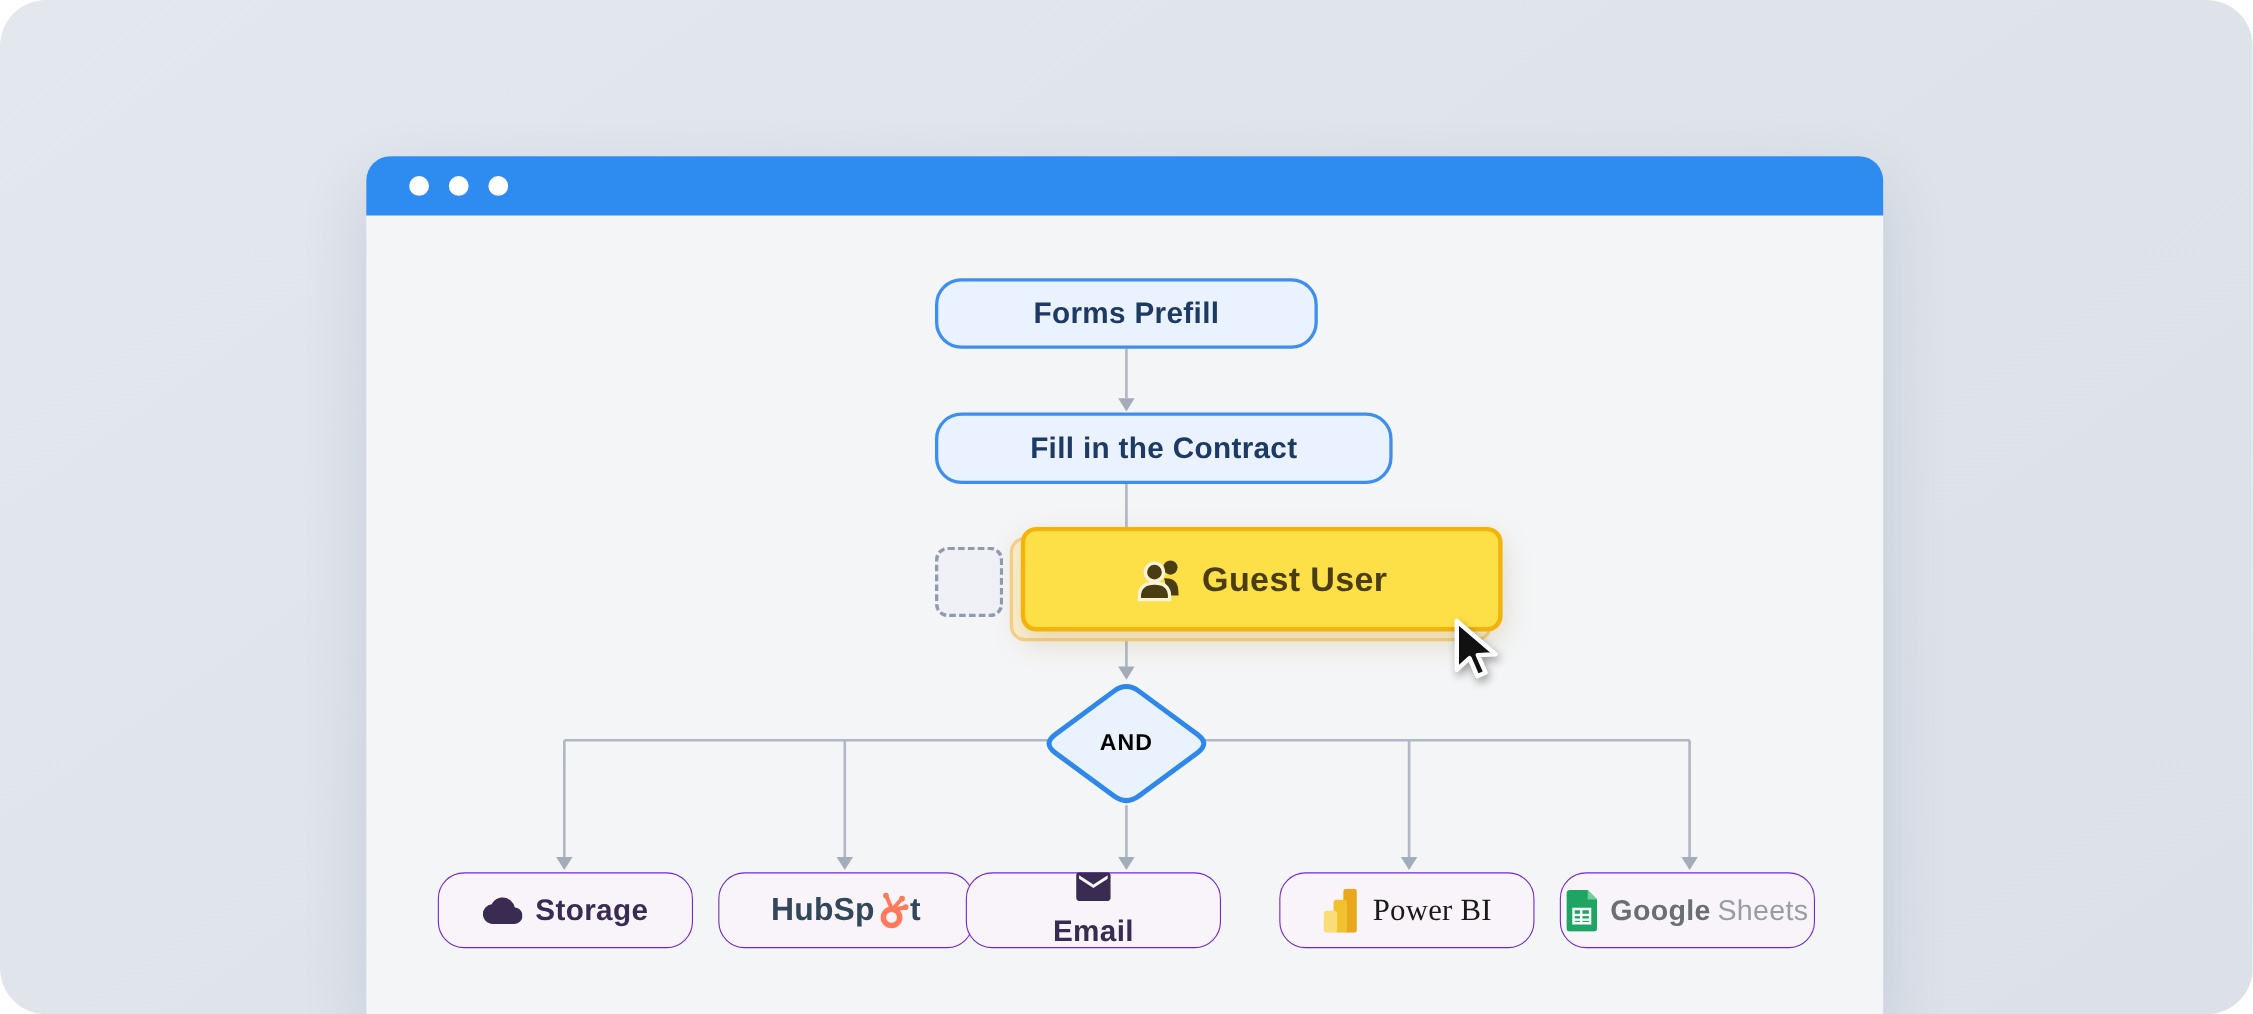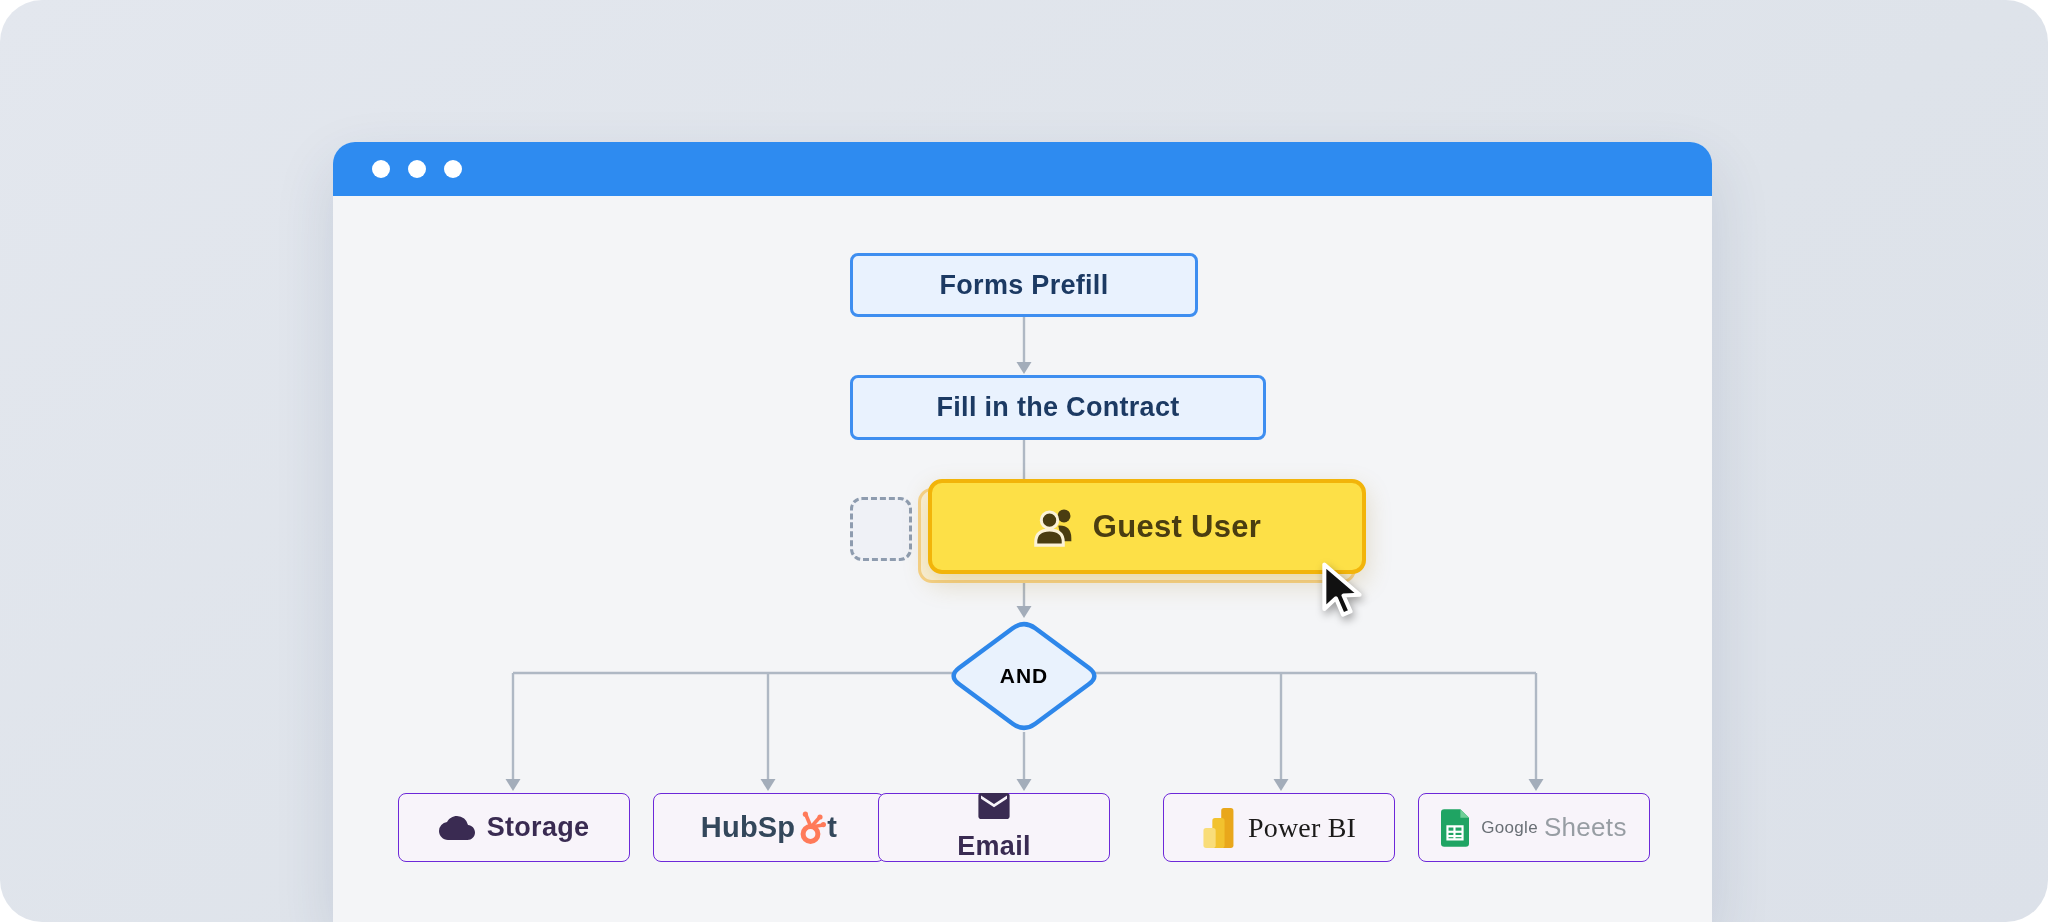--- a/index.html
+++ b/index.html
@@ -35,21 +35,21 @@
   .dot { width: 18px; height: 18px; border-radius: 50%; background: #ffffff; }
 
   .canvas { position: absolute; left: 0; top: 54px; right: 0; bottom: 0; }
   .connectors { position: absolute; left: 0; top: 0; }
 
   
   .node {
     position: absolute;
     display: flex; align-items: center; justify-content: center;
     gap: 14px;
-    border-radius: 8px;
+    border-radius: 24px;
     font-weight: 700;
     letter-spacing: 0.3px;
   }
   .node-blue {
     background: #e9f2fe;
     border: 3px solid #3e8ef0;
     color: #1c3a63;
     font-size: 27px;
   }
   .node-step1 { left: 517px; top: 57px;  width: 348px; height: 64px; }
@@ -101,21 +101,21 @@
   .t2 { left: 545px; flex-direction: column; }
   .t3 { left: 830px; font-family: Liberation Serif, serif; }
   .t4 { left: 1085px; }
 
   
   .hubspot-wordmark {
     display: flex; align-items: center;
     font-weight: 800; font-size: 29px; color: #33475b; letter-spacing: 0.2px;
   }
   .powerbi-label { font-weight: 400; font-size: 28px; color: #1b1a19; letter-spacing: 0.2px; }
-  .gsheets-word1 { font-weight: 400; font-size: 17px; color: #696f75; }
+  .gsheets-word1 { font-weight: 700; font-size: 26px; color: #696f75; }
   .gsheets-word2 { font-weight: 400; font-size: 26px; color: #979da3; margin-left: 7px; }
 
   .icon { display: inline-flex; flex: none; }
 
   .cursor {
     position: absolute;
     left: 985px; top: 366px;
     filter: drop-shadow(2px 4px 4px rgba(0,0,0,0.35));
   }
 </style>

